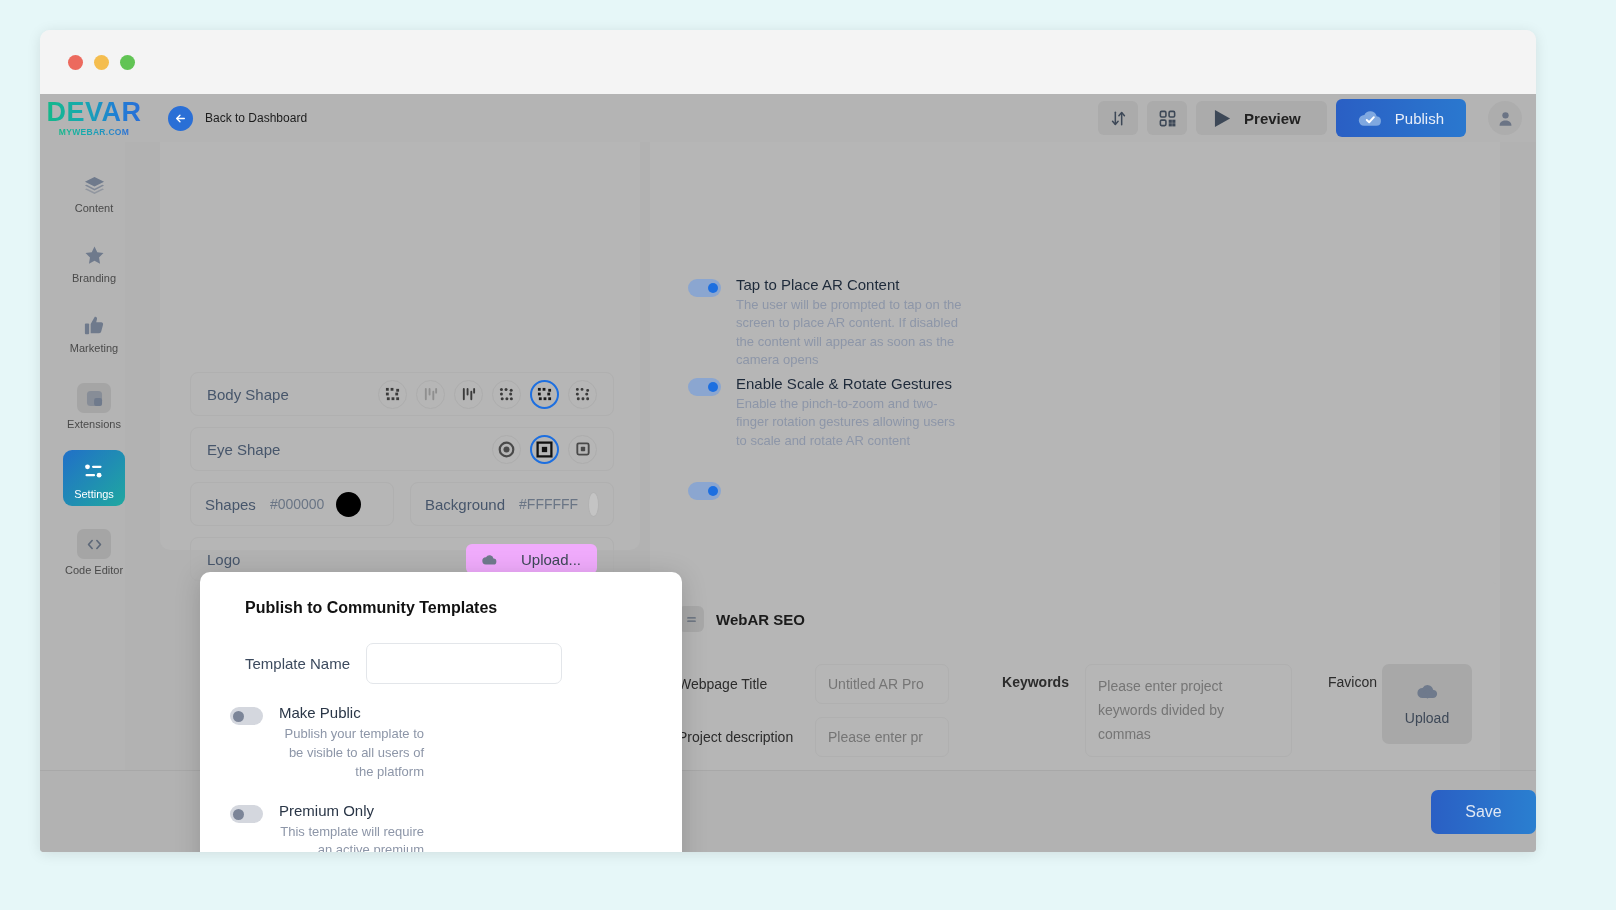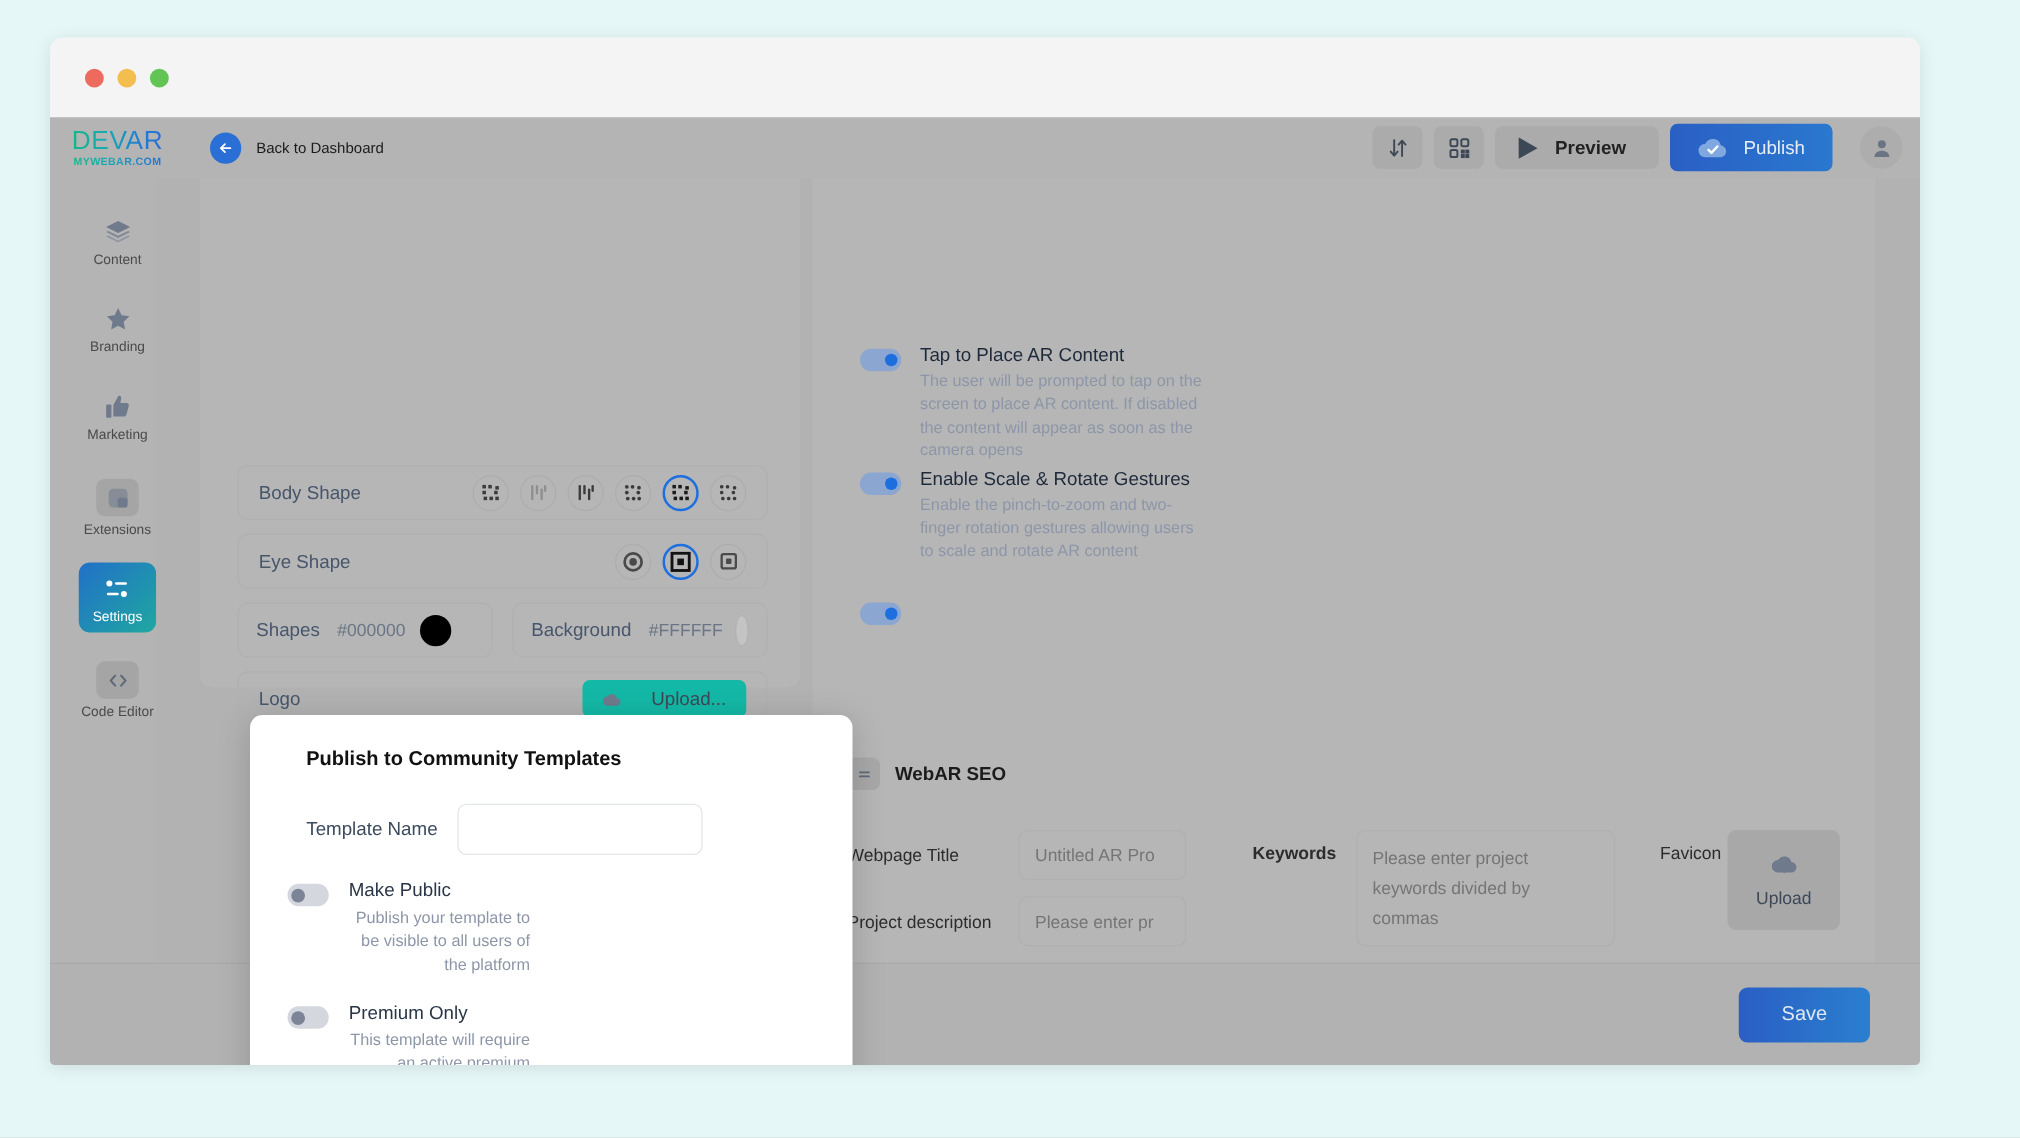--- a/index.html
+++ b/index.html
@@ -41,21 +41,21 @@
   .topbar {
     height: 48px; background: #b4b4b4;
     display: flex; align-items: center; flex: 0 0 48px;
     position: relative; z-index: 4;
   }
   .logo-wrap {
     width: 88px; margin-left: 10px; display: flex; flex-direction: column;
     align-items: center; line-height: 1;
   }
   .logo-main {
-    font-size: 21px; font-weight: normal; letter-spacing: .5px;
+    font-size: 27px; font-weight: bold; letter-spacing: .5px;
     background: linear-gradient(90deg,#14b88a 0%,#17a9b0 38%,#1f7fd4 72%,#2a6fd6 100%);
     -webkit-background-clip: text; background-clip: text; color: transparent;
   }
   .logo-sub {
     font-size: 8.5px; font-weight: bold; letter-spacing: .3px; margin-top: 2px;
     background: linear-gradient(90deg,#14b88a 0%,#17a9b0 40%,#2a6fd6 100%);
     -webkit-background-clip: text; background-clip: text; color: transparent;
   }
   .back-btn {
     display: flex; align-items: center; gap: 12px; margin-left: 30px; cursor: pointer;
@@ -135,21 +135,21 @@
   }
   .hex { font-size: 14px; color: #6a7585; margin-left: 14px; }
   .swatch-black {
     width: 25px; height: 25px; border-radius: 50%; background: #000; margin-left: 12px; cursor: pointer;
   }
   .swatch-white {
     width: 25px; height: 25px; border-radius: 50%; background: #c4c4c4;
     border: 1px solid #b2b2b2; margin-left: 10px; cursor: pointer;
   }
   .upload-btn {
-    margin-left: auto; background: #14b8a6; border-radius: 6px; height: 30px;
+    margin-left: auto; background: #f0abfc; border-radius: 6px; height: 30px;
     display: flex; align-items: center; gap: 24px; padding: 0 16px; cursor: pointer; justify-content: space-between;
   }
   .upload-btn span { font-size: 15px; color: #3d4857; }
 
   
   .ar-card { left: 525px; top: -110px; width: 850px; height: 672px; }
   .toggle-row { position: absolute; display: flex; gap: 15px; }
   .toggle {
     width: 33px; height: 18px; border-radius: 10px; flex: 0 0 33px;
     margin-top: 3px; position: relative; cursor: pointer;
@@ -190,21 +190,21 @@
   .fav-upload {
     width: 90px; height: 80px; border-radius: 7px; background: #a8a8a8;
     display: flex; flex-direction: column; align-items: center; justify-content: center;
     gap: 9px; cursor: pointer;
   }
   .fav-upload span { font-size: 14px; color: #3d4857; }
 
   
   .footer {
     height: 82px; background: #b2b2b2; flex: 0 0 82px;
-    display: flex; align-items: center; justify-content: flex-end; padding-right: 40px;
+    display: flex; align-items: center; justify-content: flex-end; 
     border-top: 1px solid #a8a8a8;
   }
   .save-btn {
     width: 105px; height: 44px; border-radius: 7px;
     background: linear-gradient(90deg,#2a5fc4 0%,#2a7fd0 100%);
     color: #dfe7f3; font-size: 16px; font-family: "Liberation Sans", sans-serif;
     border: none; cursor: pointer;
   }
 
   

